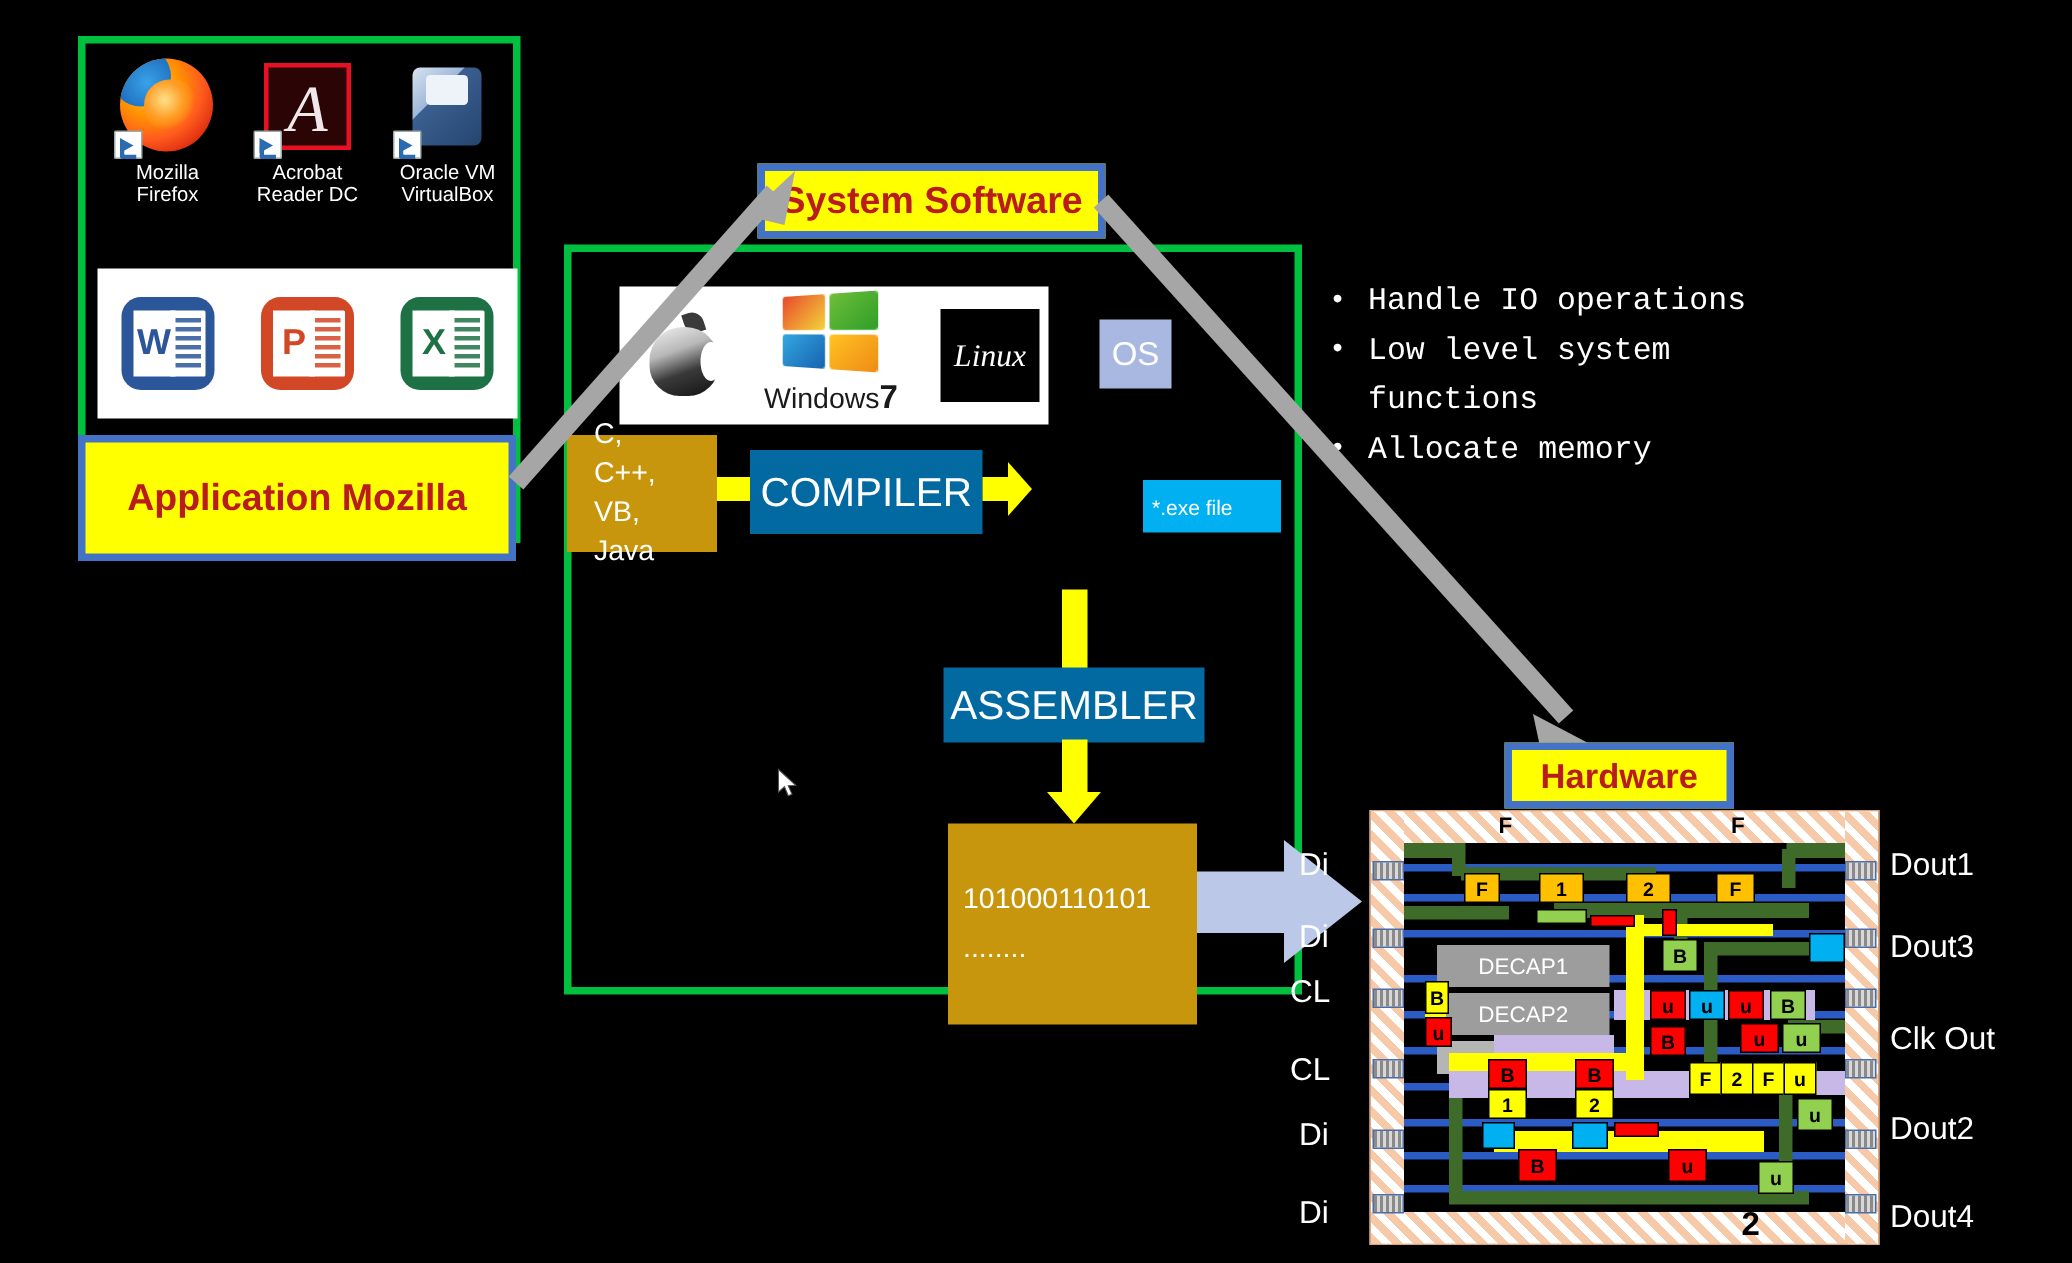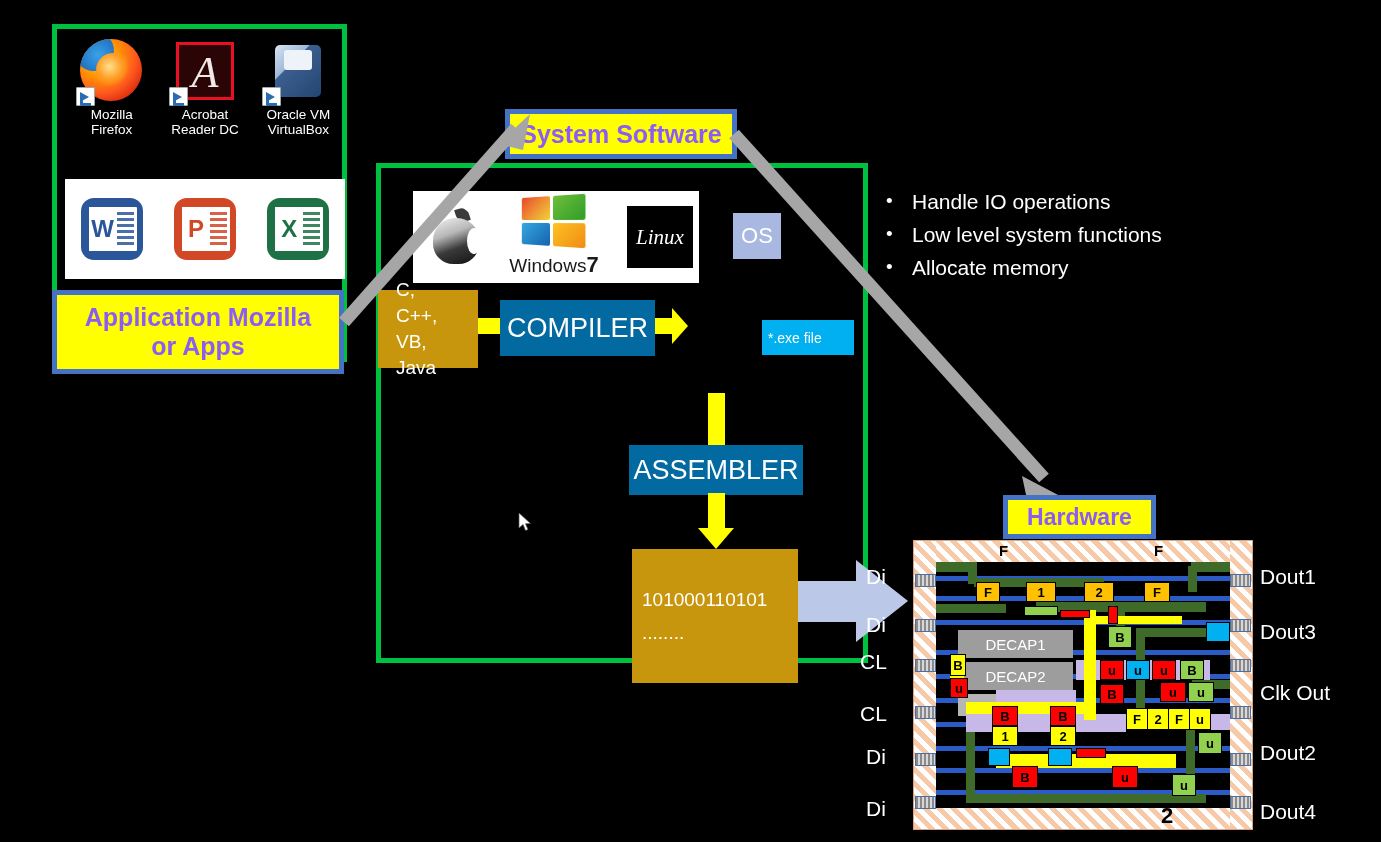--- a/index.html
+++ b/index.html
@@ -70,21 +70,21 @@
   .off-w{background:#2b579a;} .off-w .letter{color:#2b579a;}
   .off-p{background:#d24726;} .off-p .letter{color:#d24726;}
   .off-x{background:#1e7145;} .off-x .letter{color:#1e7145;}
   .off .lines{position:absolute;right:9px;top:14px;width:18px;height:34px;}
   .off .lines i{display:block;height:3px;margin-bottom:3px;background:currentColor;opacity:.85;}
 
   
   .chip {
     position:absolute; background:#FFFF00; border:5px solid #4472C4;
     display:flex;align-items:center;justify-content:center;
-    font-weight:bold; color:#8b5cf6; text-align:center; line-height:1.15;
+    font-weight:bold; color:#b91c1c; text-align:center; line-height:1.15;
   }
   #app-label { left:52px; top:290px; width:292px; height:84px; font-size:25px; padding:0 6px; }
   #sys-label { left:505px; top:109px; width:232px; height:50px; font-size:25px; }
   #hw-label  { left:1003px; top:495px; width:153px; height:44px; font-size:23px; }
 
   
   #sys-panel { left:376px; top:163px; width:492px; height:500px; }
 
   
   .os-strip{position:absolute;left:32px;top:23px;width:286px;height:92px;background:#fff;
@@ -137,21 +137,21 @@
   #arrow-v2{position:absolute;left:698px;top:528px;width:0;height:0;
      border-top:21px solid #FFFF00;border-left:18px solid transparent;border-right:18px solid transparent;}
 
   
   #big-arrow{position:absolute;left:798px;top:560px;width:110px;height:83px;}
   #big-arrow .shaft{position:absolute;left:0;top:21px;width:62px;height:41px;background:#BCC8E8;}
   #big-arrow .head{position:absolute;left:58px;top:0;width:0;height:0;
      border-left:52px solid #BCC8E8;border-top:41px solid transparent;border-bottom:41px solid transparent;}
 
   
-  #bullets{position:absolute;left:878px;top:185px;width:330px;color:#fff;font-size:21px;line-height:33px;}
+  #bullets{position:absolute;left:878px;top:185px;width:330px;color:#fff;font-size:21px;line-height:33px;font-family:Liberation Mono, monospace;}
   #bullets li{list-style:none;position:relative;padding-left:34px;}
   #bullets li:before{content:"\2022";position:absolute;left:8px;top:-1px;font-size:19px;}
 
   
   .gray-arrow{position:absolute;}
 
   
   #cursor{position:absolute;left:518px;top:512px;width:14px;height:20px;}
 
   
@@ -250,21 +250,20 @@
             <i></i>
           </span>
         <span class="letter">X</span>
       </div>
     </div>
   </div>
 
   <div class="chip" id="app-label">
     <div>
       <div>Application Mozilla</div>
-      <div>or Apps</div>
     </div>
   </div>
 
   <div class="green-box" id="sys-panel">
 
     <div class="os-strip">
       <div class="apple">
         <span class="leaf"></span>
           <span class="body"></span>
       </div>

